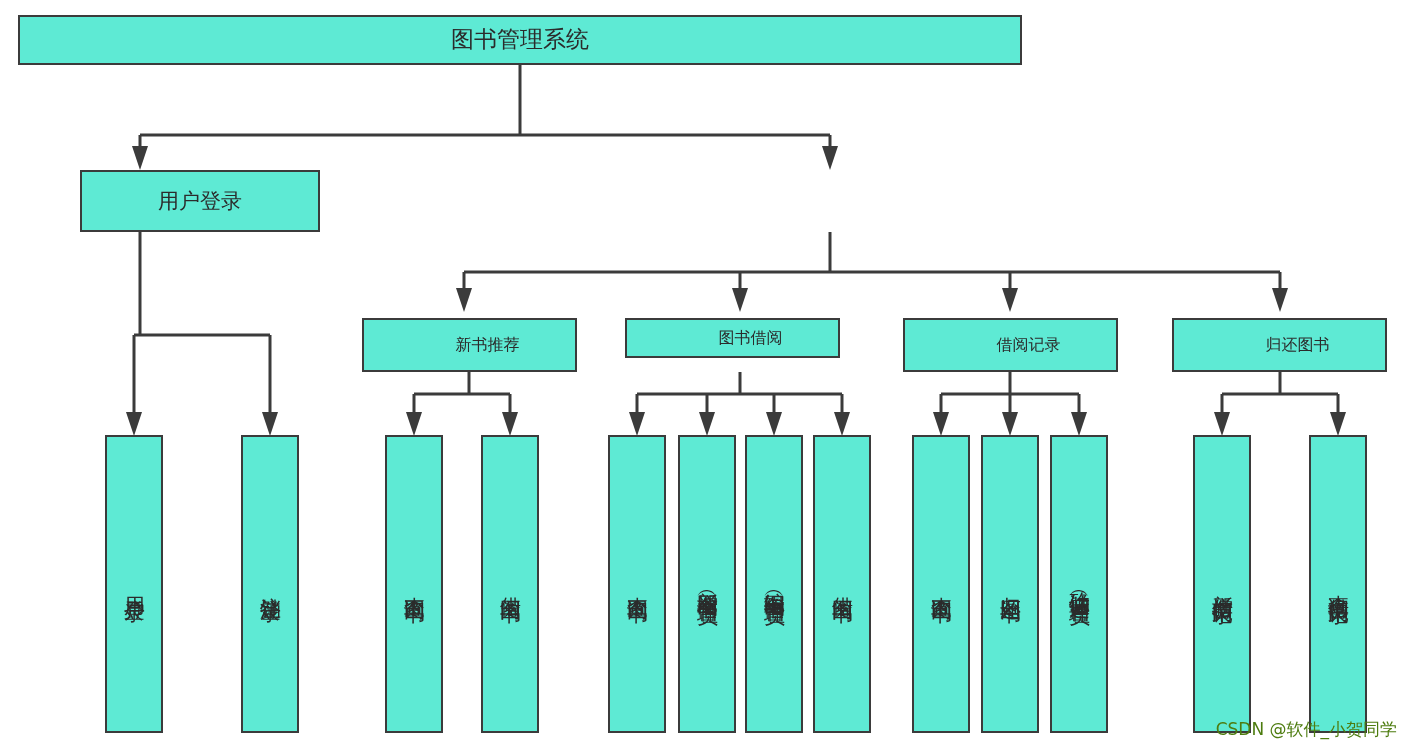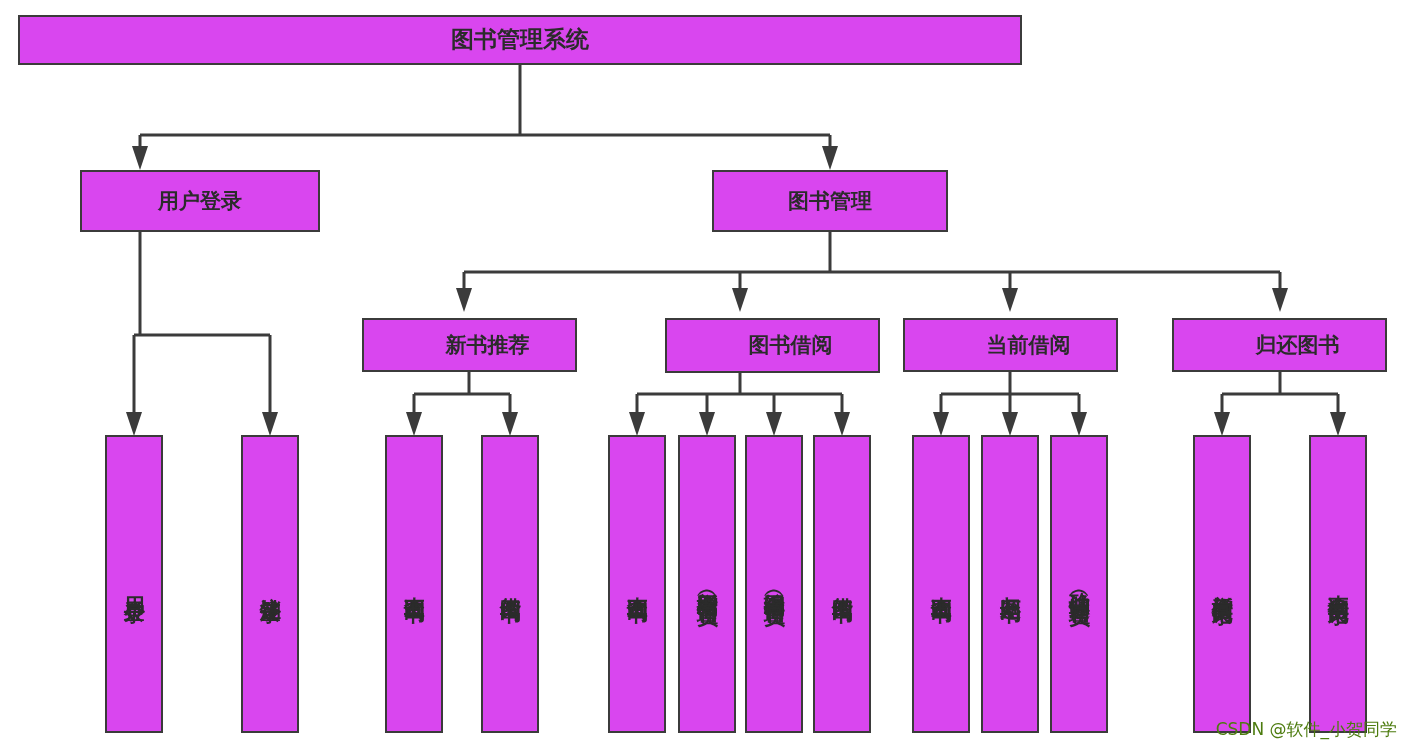--- a/index.html
+++ b/index.html
@@ -22,38 +22,37 @@
     position: absolute;
     left: 0;
     top: 0;
     width: 1405px;
     height: 747px;
     pointer-events: none;
   }
   .node {
     position: absolute;
     box-sizing: border-box;
-    background: #d946ef;
+    background: #5eead4;
     border: 2px solid #3b3b3b;
     display: flex;
     align-items: center;
     justify-content: center;
     color: #2b2b2b;
     line-height: 1.18;
     text-align: right;
-    font-weight: bold;
   }
   .node.root {
     font-size: 23px;
   }
   .node.lvl2 {
     font-size: 21px;
   }
   .node.lvl3 {
-    font-size: 21px;
+    font-size: 16px;
     padding-left: 36px;
   }
   .node.leaf {
     font-size: 21px;
     writing-mode: vertical-rl;
     text-orientation: upright;
     letter-spacing: 2px;
     padding: 6px 0;
     align-items: center;
     justify-content: center;
@@ -148,25 +147,24 @@
       <polygon points="1079,436 1071,412 1087,412"></polygon>
 
       <polygon points="1222,436 1214,412 1230,412"></polygon>
       <polygon points="1338,436 1330,412 1346,412"></polygon>
     </g>
   </svg>
 
   <div class="node root" style="left:18px; top:15px; width:1004px; height:50px;">图书管理系统</div>
 
   <div class="node lvl2" style="left:80px; top:170px; width:240px; height:62px;">用户登录</div>
-  <div class="node lvl2" style="left:712px; top:170px; width:236px; height:62px;">图书管理</div>
 
   <div class="node lvl3" style="left:362px; top:318px; width:215px; height:54px;">新书推荐</div>
-  <div class="node lvl3" style="left:665px; top:318px; width:215px; height:55px;">图书借阅</div>
-  <div class="node lvl3" style="left:903px; top:318px; width:215px; height:54px;">当前借阅</div>
+  <div class="node lvl3" style="left:625px; top:318px; width:215px; height:40px;">图书借阅</div>
+  <div class="node lvl3" style="left:903px; top:318px; width:215px; height:54px;">借阅记录</div>
   <div class="node lvl3" style="left:1172px; top:318px; width:215px; height:54px;">归还图书</div>
 
   <div class="node leaf" style="left:105px; top:435px; width:58px; height:298px;">
     <span class="vtext">用户登录</span>
   </div>
   <div class="node leaf" style="left:241px; top:435px; width:58px; height:298px;">
     <span class="vtext">注销登录</span>
   </div>
 
   <div class="node leaf" style="left:385px; top:435px; width:58px; height:298px;">

